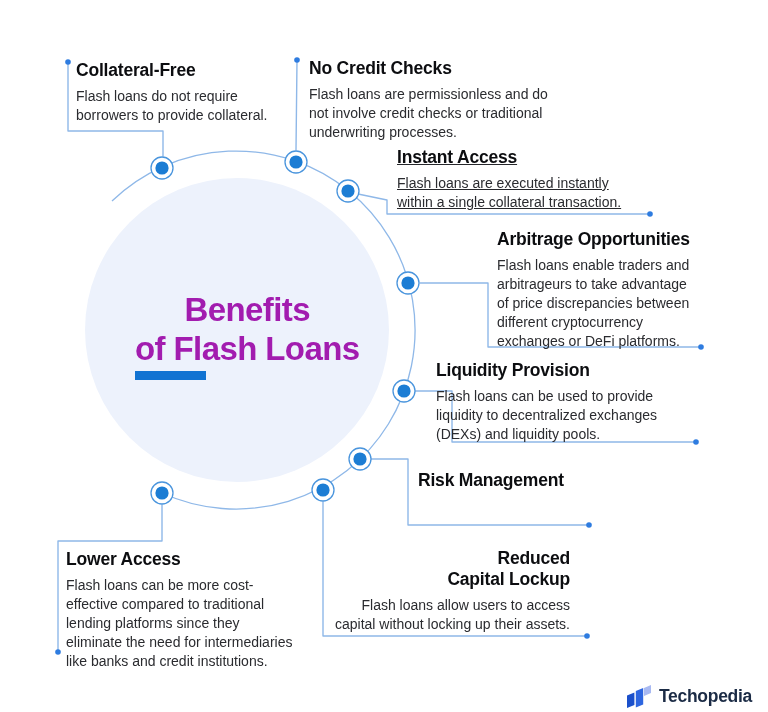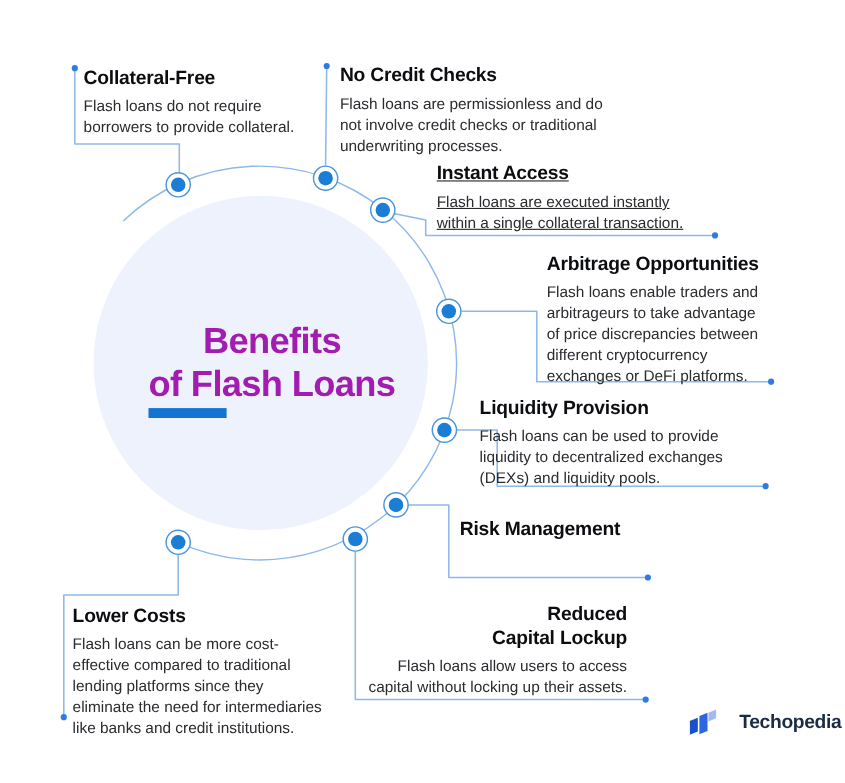--- a/index.html
+++ b/index.html
@@ -56,24 +56,24 @@
     position: absolute;
     left: 135px;
     top: 371px;
     width: 71px;
     height: 9px;
     background: #1173d2;
   }
   .brand {
     position: absolute;
     left: 627px;
-    top: 643px;
+    top: 683px;
     display: flex;
     align-items: center;
-    gap: 20px;
+    gap: 7px;
   }
   .brand-name {
     font-size: 17.5px;
     font-weight: 700;
     letter-spacing: -0.3px;
     color: #1b2b45;
   }
 </style>
 </head>
 <body>
@@ -188,21 +188,21 @@
   </div>
 
   <div class="callout" style="left:335px; top:548px;text-align:right;">
     <h3>Reduced
 Capital Lockup</h3>
     <p>Flash loans allow users to access
 capital without locking up their assets.</p>
   </div>
 
   <div class="callout" style="left:66px; top:549px;">
-    <h3>Lower Costs</h3>
+    <h3>Lower Access</h3>
     <p>Flash loans can be more cost-
 effective compared to traditional
 lending platforms since they
 eliminate the need for intermediaries
 like banks and credit institutions.</p>
   </div>
 
   <div class="brand">
     <svg width="25" height="27" viewBox="0 0 25 27">
       <path d="M17,5 L24,2 L24,10 L17,13 Z" fill="#a8b9f2"></path>

